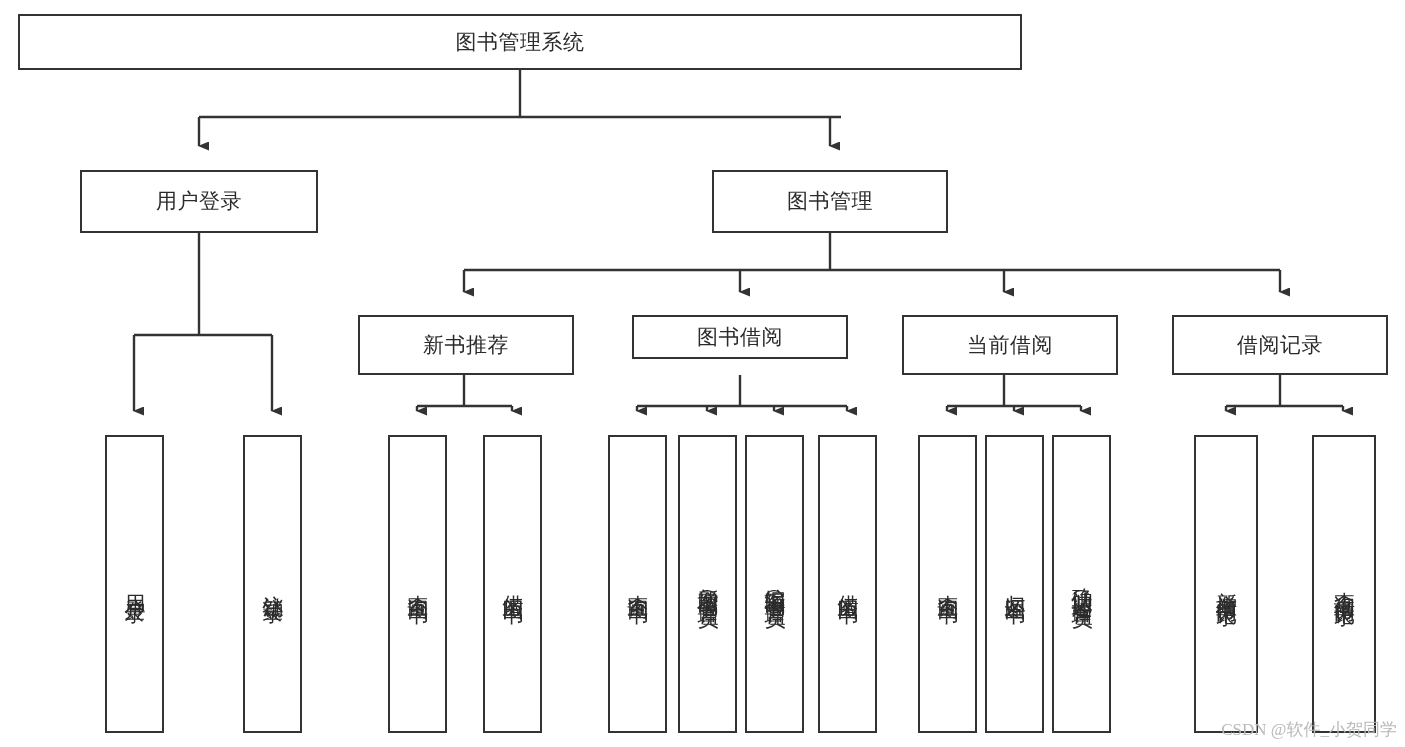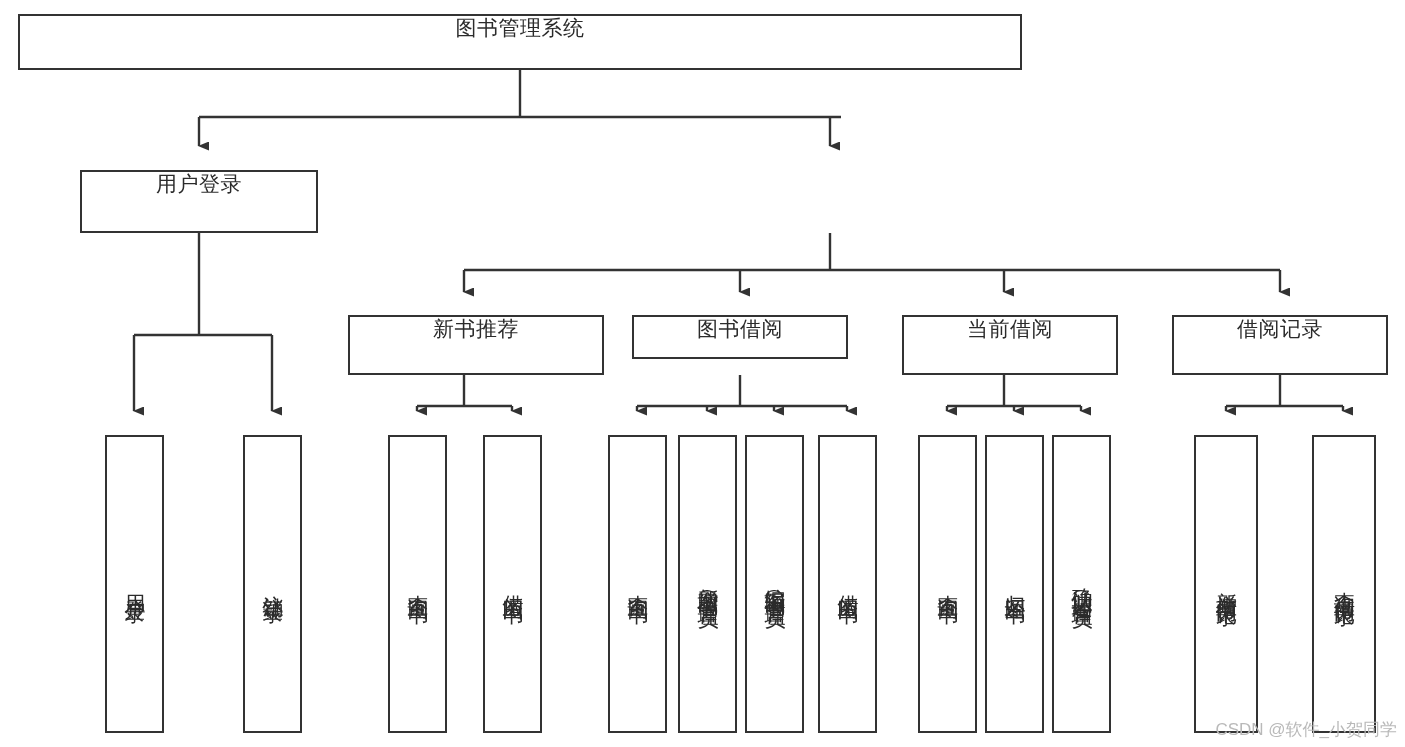--- a/index.html
+++ b/index.html
@@ -24,21 +24,21 @@
     top: 0;
     width: 1405px;
     height: 747px;
   }
   .node {
     position: absolute;
     box-sizing: border-box;
     background: #ffffff;
     border: 2.4px solid #333333;
     display: flex;
-    align-items: flex-start;
+    align-items: center;
     justify-content: center;
     z-index: 5;
   }
   .node-label {
     color: #2b2b2b;
     font-size: 21px;
     line-height: 1.18;
     letter-spacing: 0.5px;
     white-space: nowrap;
     text-align: center;
@@ -54,21 +54,21 @@
     justify-content: center;
   }
   #watermark {
     position: absolute;
     right: 8px;
     bottom: 6px;
     font-size: 17px;
     color: #b9b9b9;
     white-space: nowrap;
     z-index: 9;
-    font-family: Liberation Sans, sans-serif;
+    font-family: Liberation Serif, serif;
   }
 </style>
 </head>
 <body>
 
 <div id="diagram-root">
 
   <svg id="edge-layer" viewBox="0 0 1405 747" xmlns="http://www.w3.org/2000/svg">
     <defs>
       <marker id="arrow" markerWidth="9" markerHeight="11" refX="4.5" refY="10" orient="auto" markerUnits="userSpaceOnUse">
@@ -119,22 +119,25 @@
     </g>
   </svg>
 
   <div class="node" style="left:18px; top:14px; width:1004px; height:56px;">
     <span class="node-label">图书管理系统</span>
   </div>
 
   <div class="node" style="left:80px; top:170px; width:238px; height:63px;">
     <span class="node-label">用户登录</span>
   </div>
+  <div class="node" style="left:712px; top:170px; width:236px; height:63px;">
+    <span class="node-label">图书管理</span>
+  </div>
 
-  <div class="node" style="left:348px; top:315px; width:256px; height:60px;">
+  <div class="node" style="left:358px; top:315px; width:216px; height:60px;">
     <span class="node-label">新书推荐</span>
   </div>
   <div class="node" style="left:632px; top:315px; width:216px; height:44px;">
     <span class="node-label">图书借阅</span>
   </div>
   <div class="node" style="left:1172px; top:315px; width:216px; height:60px;">
     <span class="node-label">借阅记录</span>
   </div>
   <div class="node" style="left:902px; top:315px; width:216px; height:60px;">
     <span class="node-label">当前借阅</span>

